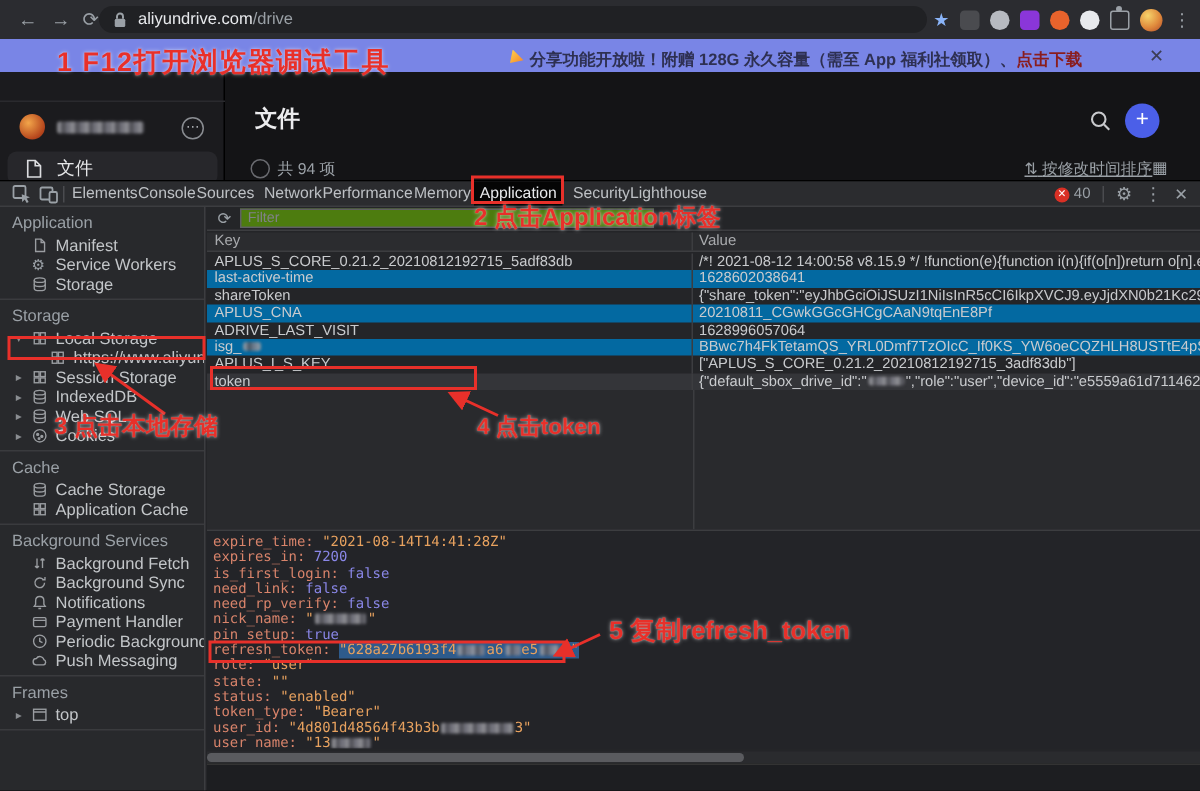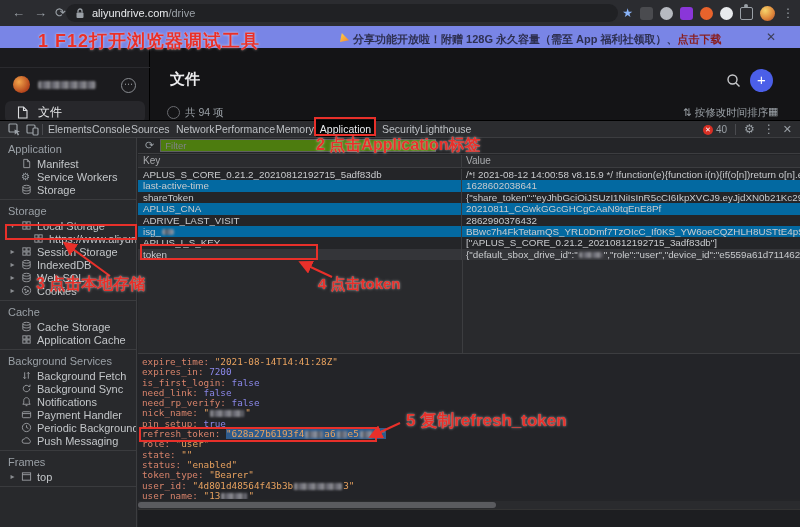--- a/index.html
+++ b/index.html
@@ -46,21 +46,21 @@
          color:#aeb1b6;font-size:9px;line-height:11px;text-align:center;}
   .sfile{position:absolute;left:5px;top:53px;width:140px;height:22px;background:#27272b;border-radius:6px;
          display:flex;align-items:center;gap:10px;padding-left:12px;box-sizing:border-box;
          color:#e6e7e9;font-size:12px;}
   .stitle{position:absolute;left:170px;top:22px;font-size:15px;font-weight:700;color:#ececee;}
   .ssearch{position:absolute;left:726px;top:25px;}
   .splus{position:absolute;left:750px;top:21px;width:23px;height:23px;border-radius:50%;background:#4b5fe8;
          color:#fff;font-size:15px;line-height:22px;text-align:center;}
   .scheck{position:absolute;left:167px;top:58px;width:11px;height:11px;border:1px solid #6a6b70;border-radius:50%;}
   .scount{position:absolute;left:185px;top:58px;font-size:10.5px;color:#9aa0a6;}
-  .ssort{position:absolute;left:683px;top:58px;font-size:10.5px;color:#9aa0a6;}
+  .ssort{position:absolute;left:683px;top:58px;font-size:10.5px;color:#9aa0a6;text-decoration:underline;}
   .sgrid{position:absolute;left:768px;top:57px;font-size:11px;color:#9aa0a6;}
   
   .dt{position:absolute;left:0;top:120px;width:800px;height:407px;background:#242528;border-top:1px solid #000;box-sizing:border-box;}
   .dtbar{position:absolute;left:0;top:0;width:800px;height:17px;background:#2b2c2f;border-bottom:1px solid #3c3d40;
          font-size:10.5px;color:#bdc0c4;box-sizing:border-box;}
   .dtbar .tool{position:absolute;top:2px;}
   .dtsep{position:absolute;left:42px;top:3px;width:1px;height:11px;background:#4a4b4f;}
   .dttab{position:absolute;top:0;line-height:16px;white-space:nowrap;}
   .dttab.active{background:#050505;color:#e8eaed;text-align:center;}
   .dtright{position:absolute;right:8px;top:0;height:16px;display:flex;align-items:center;gap:8px;}
@@ -454,21 +454,21 @@
           <div class="dtr">
             <span class="col-k">shareToken</span>
             <span class="col-v">{"share_token":"eyJhbGciOiJSUzI1NiIsInR5cCI6IkpXVCJ9.eyJjdXN0b21Kc29uIjoie1wiZG9tYWluX…</span>
           </div>
           <div class="dtr alt">
             <span class="col-k">APLUS_CNA</span>
             <span class="col-v">20210811_CGwkGGcGHCgCAaN9tqEnE8Pf</span>
           </div>
           <div class="dtr">
             <span class="col-k">ADRIVE_LAST_VISIT</span>
-            <span class="col-v">2862990376432</span>
+            <span class="col-v">1628996057064</span>
           </div>
           <div class="dtr alt">
             <span class="col-k"><span>isg_</span><span class="blur" style="width: 12px;"></span></span>
             <span class="col-v">BBwc7h4FkTetamQS_YRL0Dmf7TzOIcC_If0KS_YW6oeCQZHLH8USTtE4pSm5UvgX</span>
           </div>
           <div class="dtr">
             <span class="col-k">APLUS_I_S_KEY</span>
             <span class="col-v">["APLUS_S_CORE_0.21.2_20210812192715_3adf83db"]</span>
           </div>
           <div class="dtr selected">

